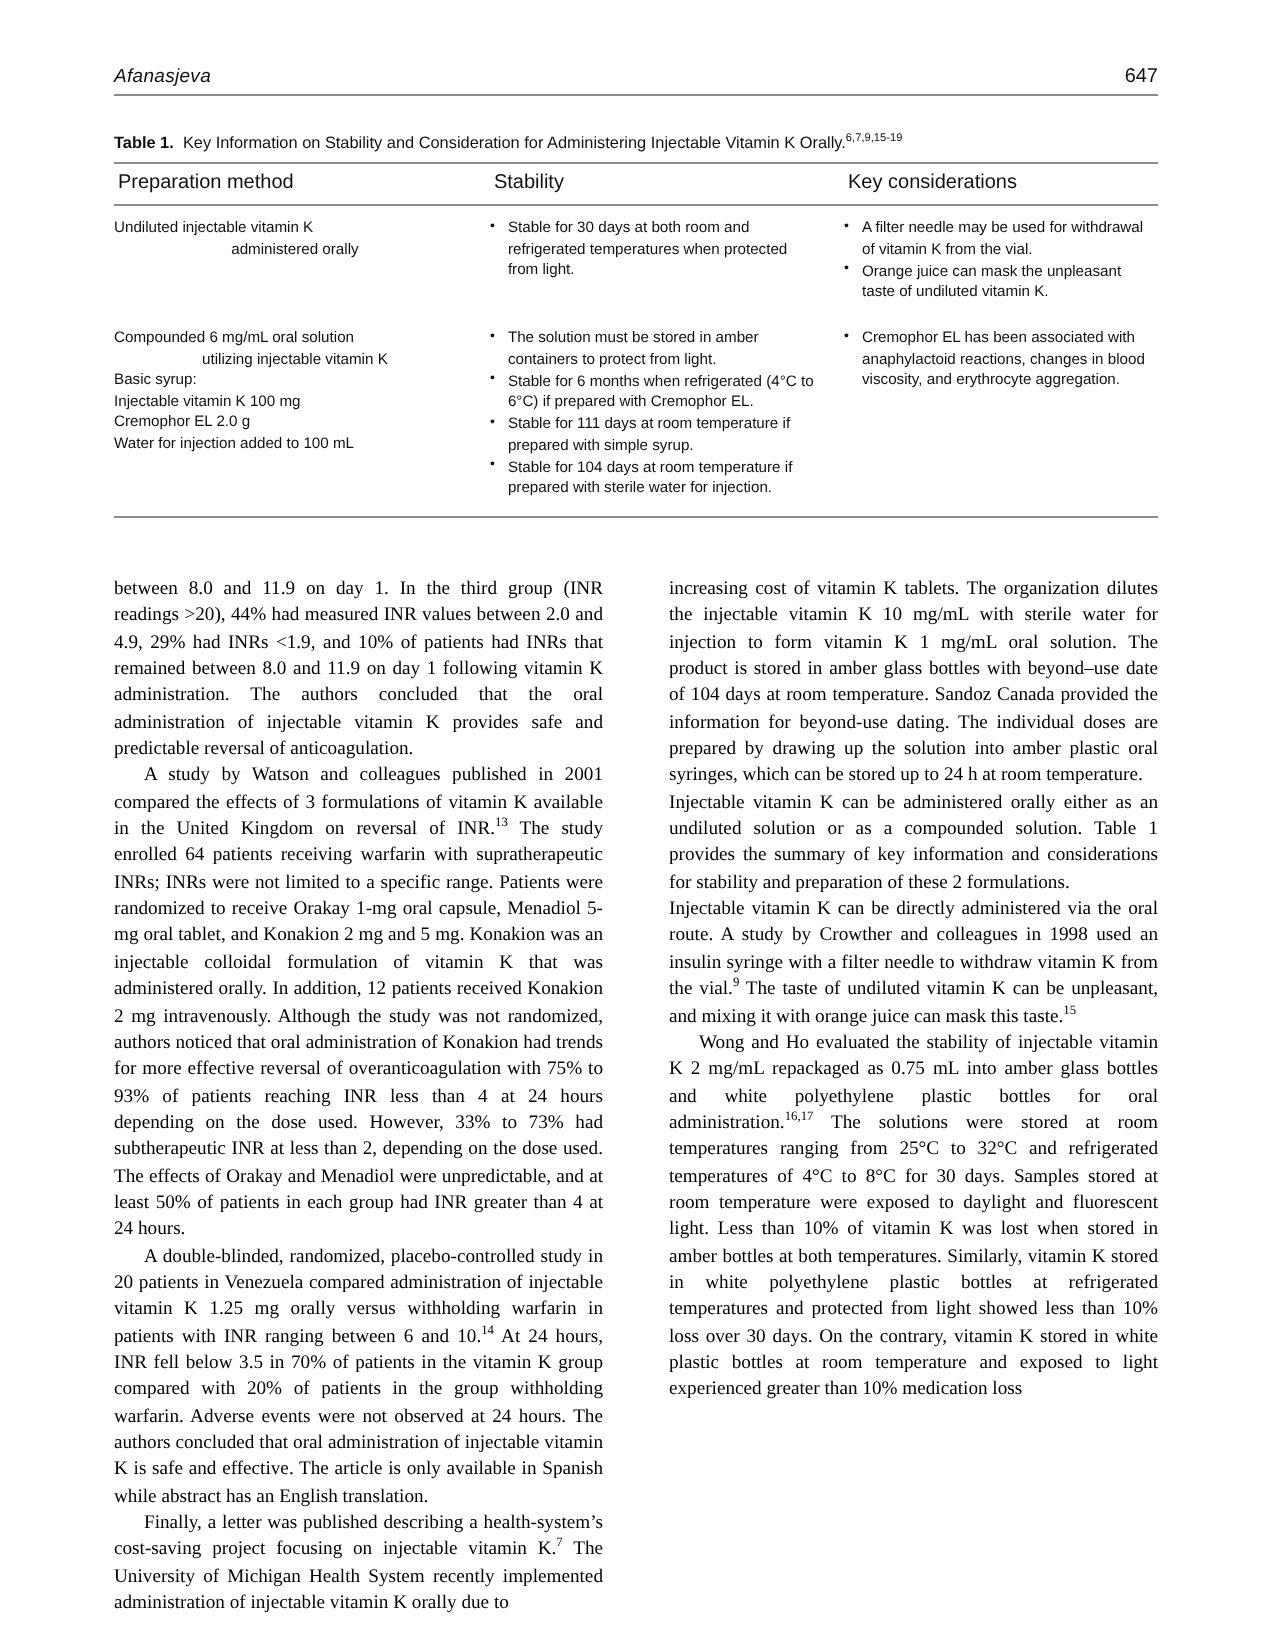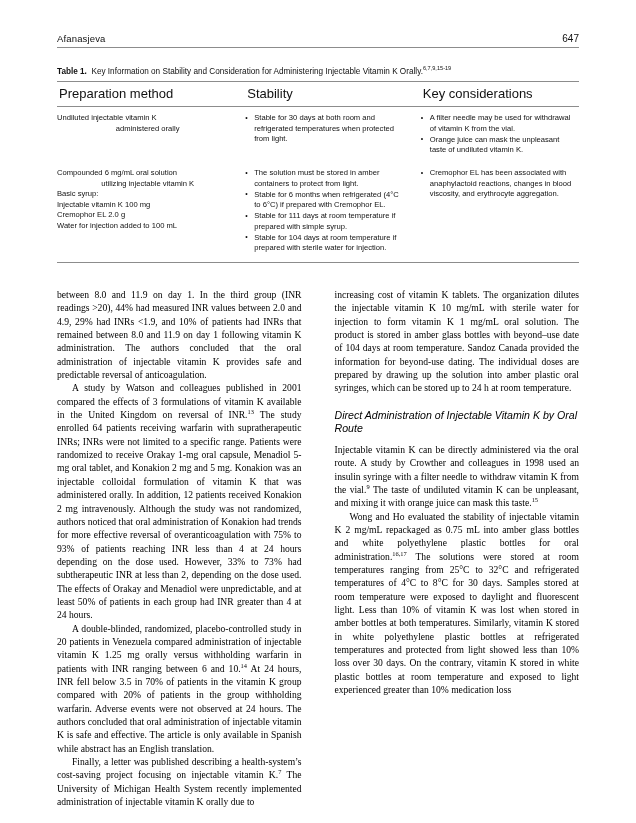--- a/index.html
+++ b/index.html
@@ -24,20 +24,21 @@
     top: 33px;
     width: 522px;
     display: flex;
     align-items: baseline;
     justify-content: space-between;
     border-bottom: 1px solid #8c8c8c;
     padding-bottom: 3px;
   }
   .runhead-name {
     font-family: "Liberation Sans", sans-serif;
+    font-style: italic;
     font-size: 9.5px;
     letter-spacing: 0.15px;
     color: #111;
   }
   .runhead-page {
     font-family: Liberation Sans, sans-serif;
     font-size: 10px;
     color: #111;
   }
 
@@ -69,21 +70,21 @@
     font-family: "Liberation Sans", sans-serif;
     font-size: 7.6px;
     color: #111;
   }
   table.keytable thead th {
     font-weight: normal;
     text-align: left;
     padding: 4px 4px 5px 0;
     border-top: 1px solid #8c8c8c;
     border-bottom: 1px solid #8c8c8c;
-    font-size: 13px;
+    font-size: 10px;
   }
   table.keytable thead th.c1 { width: 185px; padding-left: 2px; }
   table.keytable thead th.c2 { width: 175px; padding-left: 14px; }
   table.keytable thead th.c3 { width: 162px; padding-left: 12px; }
   table.keytable tbody td {
     vertical-align: top;
     padding: 6px 4px 6px 0;
   }
   table.keytable tbody tr.last td {
     border-bottom: 1px solid #8c8c8c;
@@ -237,22 +238,22 @@
       <p class="noindent">between 8.0 and 11.9 on day 1. In the third group (INR readings &gt;20), 44% had measured INR values between 2.0 and 4.9, 29% had INRs &lt;1.9, and 10% of patients had INRs that remained between 8.0 and 11.9 on day 1 following vitamin K administration. The authors concluded that the oral administration of injectable vitamin K provides safe and predictable reversal of anticoagulation.</p>
       <p>A study by Watson and colleagues published in 2001 compared the effects of 3 formulations of vitamin K available in the United Kingdom on reversal of INR.<span class="sup">13</span> The study enrolled 64 patients receiving warfarin with supratherapeutic INRs; INRs were not limited to a specific range. Patients were randomized to receive Orakay 1-mg oral capsule, Menadiol 5-mg oral tablet, and Konakion 2 mg and 5 mg. Konakion was an injectable colloidal formulation of vitamin K that was administered orally. In addition, 12 patients received Konakion 2 mg intravenously. Although the study was not randomized, authors noticed that oral administration of Konakion had trends for more effective reversal of overanticoagulation with 75% to 93% of patients reaching INR less than 4 at 24 hours depending on the dose used. However, 33% to 73% had subtherapeutic INR at less than 2, depending on the dose used. The effects of Orakay and Menadiol were unpredictable, and at least 50% of patients in each group had INR greater than 4 at 24 hours.</p>
       <p>A double-blinded, randomized, placebo-controlled study in 20 patients in Venezuela compared administration of injectable vitamin K 1.25 mg orally versus withholding warfarin in patients with INR ranging between 6 and 10.<span class="sup">14</span> At 24 hours, INR fell below 3.5 in 70% of patients in the vitamin K group compared with 20% of patients in the group withholding warfarin. Adverse events were not observed at 24 hours. The authors concluded that oral administration of injectable vitamin K is safe and effective. The article is only available in Spanish while abstract has an English translation.</p>
       <p>Finally, a letter was published describing a health-system’s cost-saving project focusing on injectable vitamin K.<span class="sup">7</span> The University of Michigan Health System recently implemented administration of injectable vitamin K orally due to</p>
     </div>
 
     <div class="col">
       <p class="noindent">increasing cost of vitamin K tablets. The organization dilutes the injectable vitamin K 10 mg/mL with sterile water for injection to form vitamin K 1 mg/mL oral solution. The product is stored in amber glass bottles with beyond–use date of 104 days at room temperature. Sandoz Canada provided the information for beyond-use dating. The individual doses are prepared by drawing up the solution into amber plastic oral syringes, which can be stored up to 24 h at room temperature.</p>
 
 
-
-      <h3 class="subsec">Direct Administration of Injectable Vitamin K by Oral Route</h3>
+      <p class="noindent">Injectable vitamin K can be administered orally either as an undiluted solution or as a compounded solution. Table 1 provides the summary of key information and considerations for stability and preparation of these 2 formulations.</p>
+
 
       <p class="noindent">Injectable vitamin K can be directly administered via the oral route. A study by Crowther and colleagues in 1998 used an insulin syringe with a filter needle to withdraw vitamin K from the vial.<span class="sup">9</span> The taste of undiluted vitamin K can be unpleasant, and mixing it with orange juice can mask this taste.<span class="sup">15</span></p>
       <p>Wong and Ho evaluated the stability of injectable vitamin K 2 mg/mL repackaged as 0.75 mL into amber glass bottles and white polyethylene plastic bottles for oral administration.<span class="sup">16,17</span> The solutions were stored at room temperatures ranging from 25°C to 32°C and refrigerated temperatures of 4°C to 8°C for 30 days. Samples stored at room temperature were exposed to daylight and fluorescent light. Less than 10% of vitamin K was lost when stored in amber bottles at both temperatures. Similarly, vitamin K stored in white polyethylene plastic bottles at refrigerated temperatures and protected from light showed less than 10% loss over 30 days. On the contrary, vitamin K stored in white plastic bottles at room temperature and exposed to light experienced greater than 10% medication loss</p>
     </div>
 
   </div>
 
 </div>
 
 </body></html>

